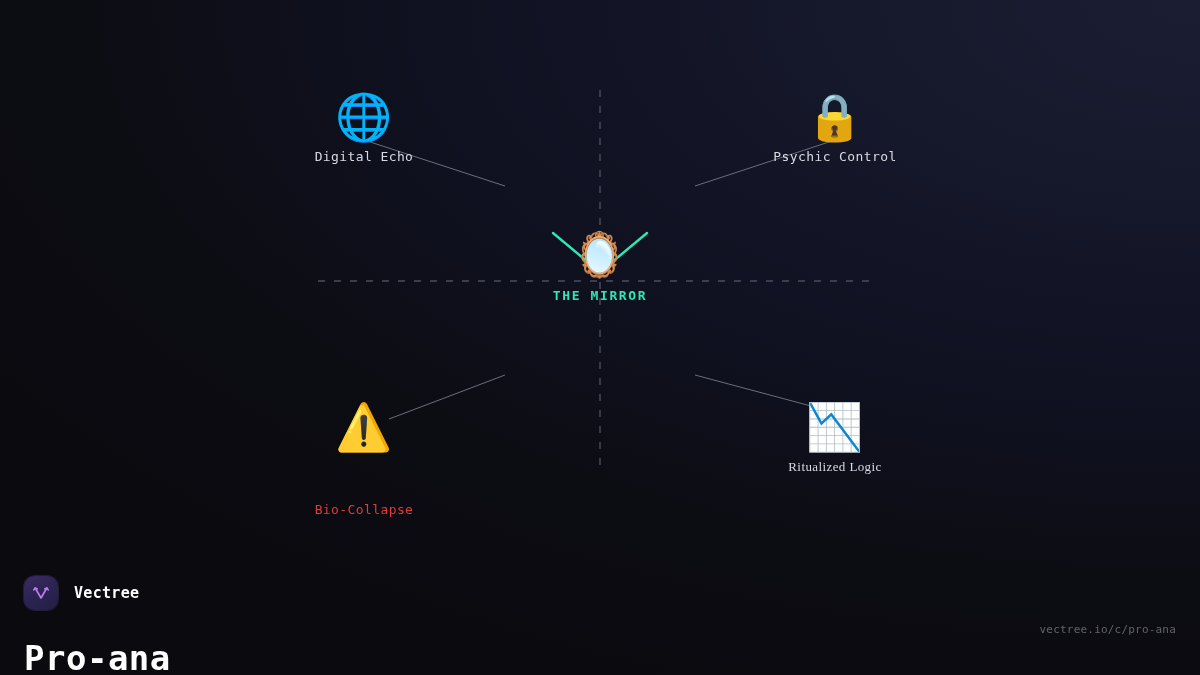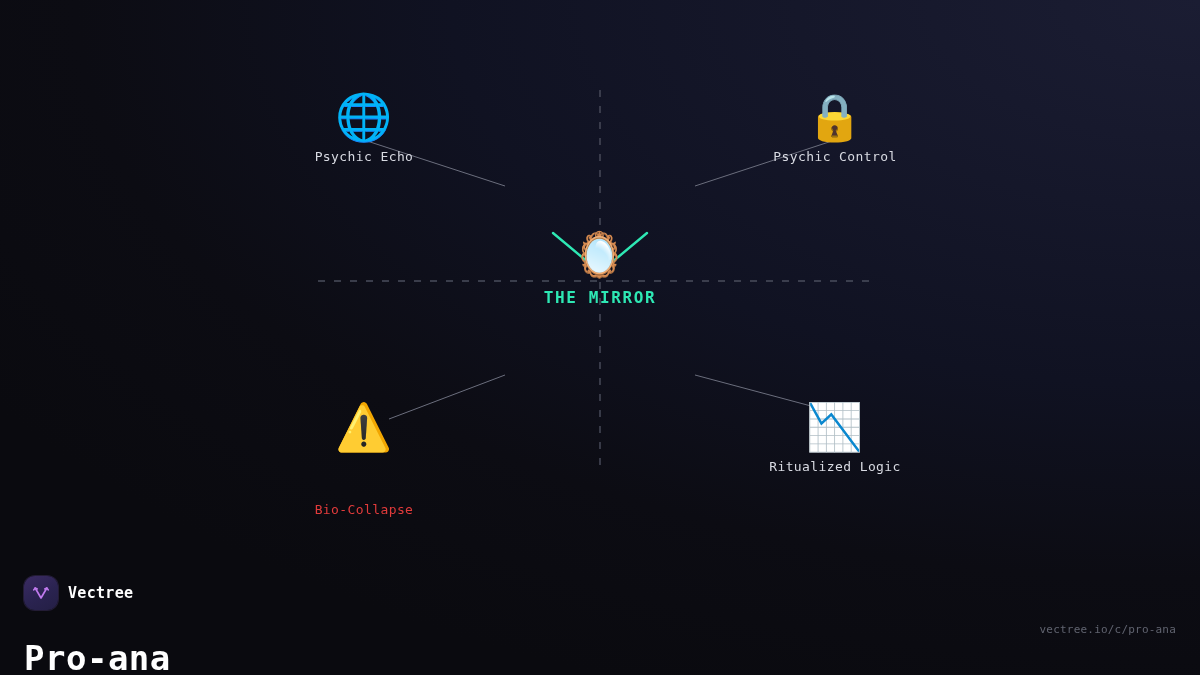--- a/index.html
+++ b/index.html
@@ -60,35 +60,35 @@
     text-align: center;
   }
   #node-center .node-emoji {
     font-size: 44px;
     line-height: 52px;
     height: 52px;
   }
   #center-label {
     display: block;
     margin-top: 7px;
-    font-size: 16px;
+    font-size: 13px;
     font-weight: bold;
     letter-spacing: 1.6px;
     color: #2ee8b4;
     white-space: nowrap;
   }
 
   
   #brand-row {
     position: absolute;
     left: 24px;
     top: 576px;
     display: flex;
     align-items: center;
-    gap: 10px;
+    gap: 16px;
   }
   #brand-logo {
     width: 34px;
     height: 34px;
     border-radius: 11px;
     background: linear-gradient(150deg, #3b2b63 0%, #2a2350 55%, #241f45 100%);
     display: flex;
     align-items: center;
     justify-content: center;
     box-shadow: 0 0 0 1px rgba(150,110,230,0.18);
@@ -136,33 +136,33 @@
       </g>
     <g id="ray-group">
         <line x1="553" y1="233" x2="589" y2="263" stroke="#2ee8b4" stroke-width="2.4" stroke-linecap="round"></line>
         <line x1="647" y1="233" x2="611" y2="263" stroke="#2ee8b4" stroke-width="2.4" stroke-linecap="round"></line>
       </g>
   </svg>
 
   <div id="node-list">
       <div class="node" style="left: 364px; top: 90px;">
         <span class="node-emoji">🌐</span>
-        <span class="node-label" style="color: rgb(216, 218, 226);">Psychic Echo</span>
+        <span class="node-label" style="color: rgb(216, 218, 226);">Digital Echo</span>
       </div>
       <div class="node" style="left: 835px; top: 90px;">
         <span class="node-emoji">🔒</span>
         <span class="node-label" style="color: rgb(216, 218, 226); text-align: center;">Psychic Control</span>
       </div>
       <div class="node" style="left: 364px; top: 400px;">
         <span class="node-emoji">⚠️</span>
         <span class="node-label danger" style="color: rgb(226, 59, 59); margin-top: 48px;">Bio-Collapse</span>
       </div>
       <div class="node" style="left: 835px; top: 400px;">
         <span class="node-emoji">📉</span>
-        <span class="node-label" style="color: rgb(216, 218, 226);">Ritualized Logic</span>
+        <span class="node-label" style="color: rgb(216, 218, 226); font-family: Liberation Serif, serif;">Ritualized Logic</span>
       </div>
     </div>
 
   <div id="node-center" style="left: 600px; top: 229px;">
     <span class="node-emoji">🪞</span>
     <span id="center-label">THE MIRROR</span>
   </div>
 
   <div id="brand-row">
     <span id="brand-logo">

